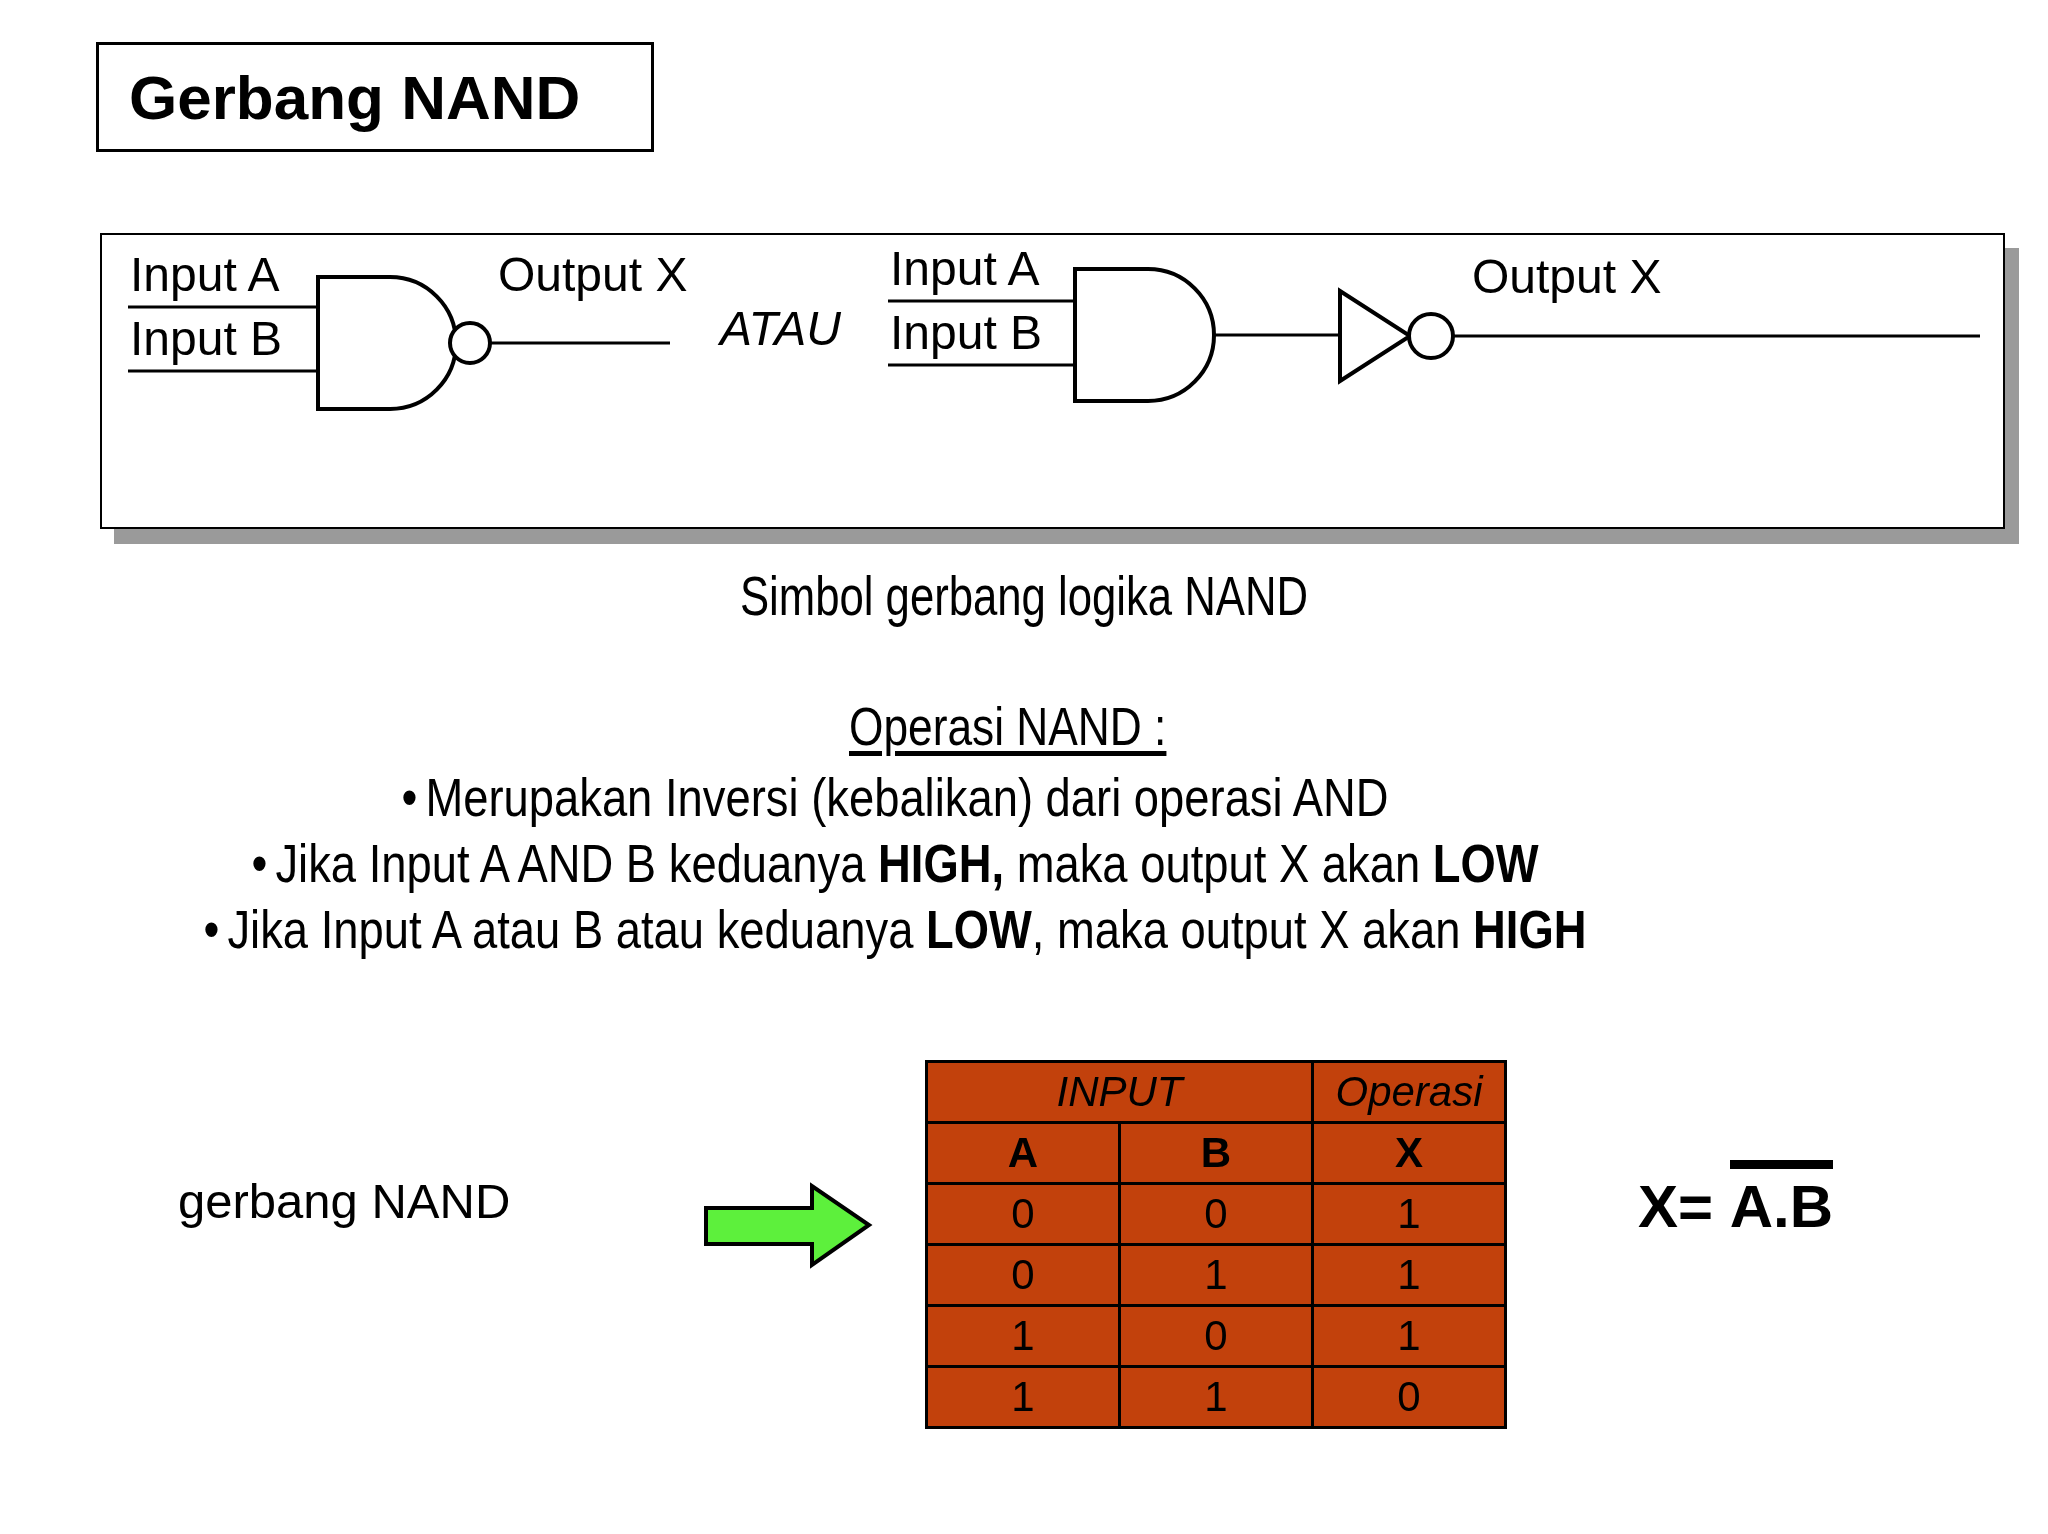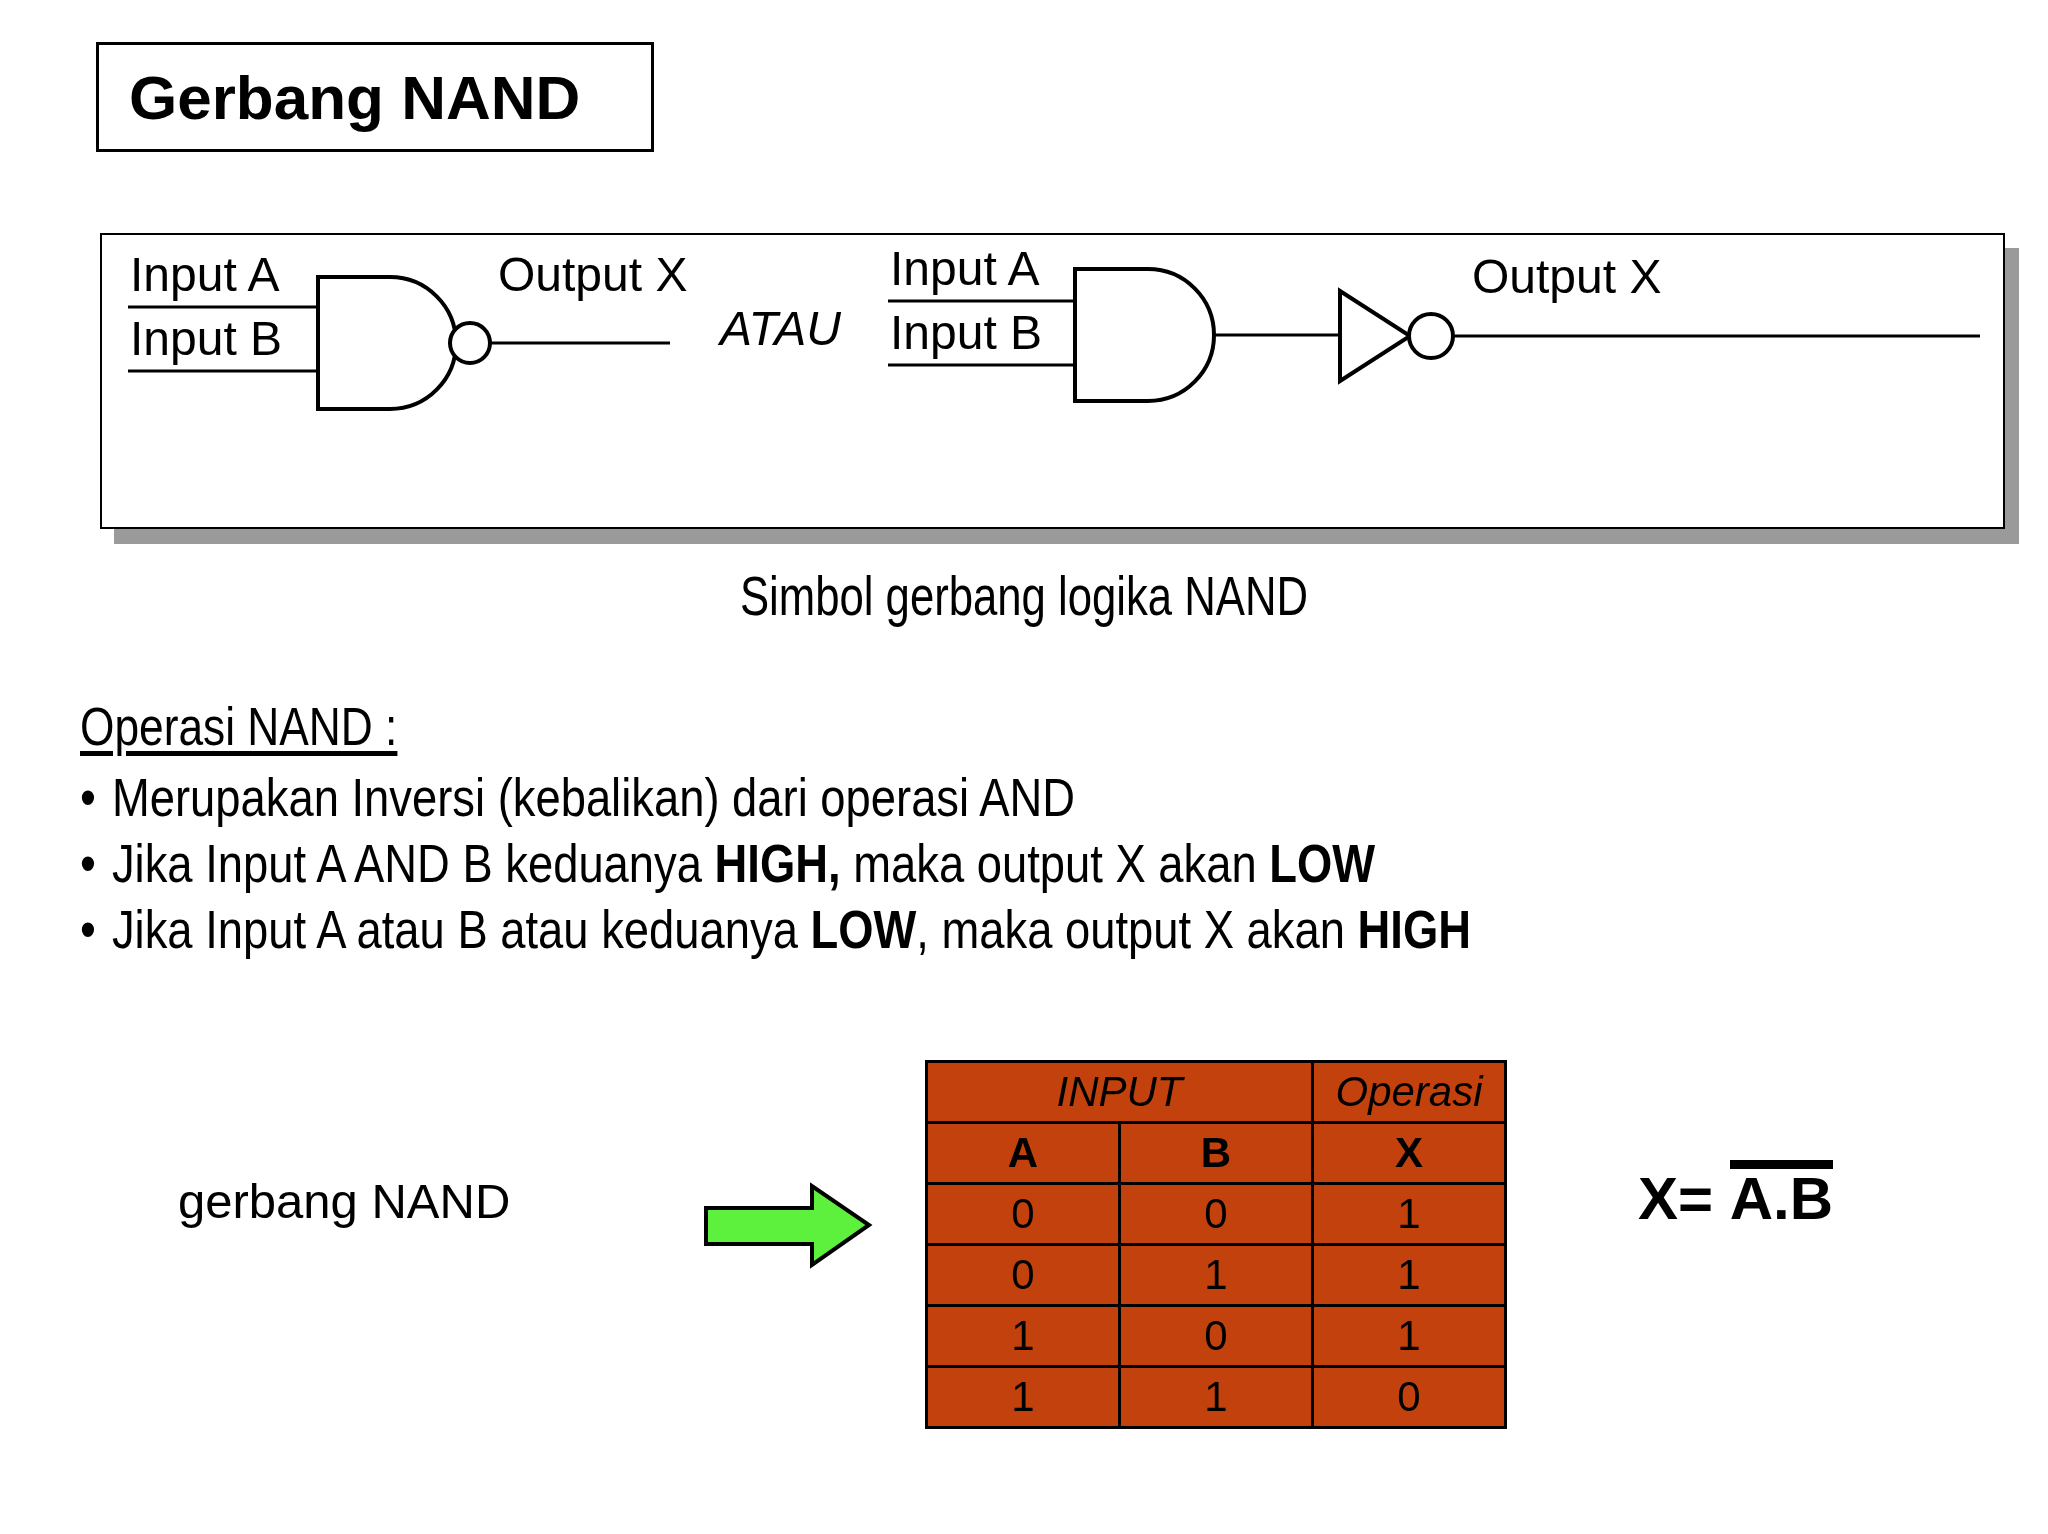--- a/index.html
+++ b/index.html
@@ -72,23 +72,24 @@
     text-align: center;
     font-size: 56px;
     font-family: "Liberation Sans Narrow", "Liberation Sans", sans-serif;
     transform: scaleX(0.78);
     white-space: nowrap;
   }
 
   
   #operasi-block {
     position: absolute;
-    left: 80px;
+    left: 93px;
     top: 695px;
     width: 1900px;
+    text-align: center;
   }
   #operasi-heading {
     font-size: 54px;
     text-decoration: underline;
     text-underline-offset: 6px;
     display: inline-block;
     transform: scaleX(0.82);
     transform-origin: left center;
     white-space: nowrap;
     margin-bottom: 8px;
@@ -155,21 +156,21 @@
   #formula {
     position: absolute;
     left: 1638px;
     top: 1160px;
     font-size: 60px;
     font-weight: bold;
     white-space: nowrap;
   }
   #formula .overline {
     border-top: 9px solid #000;
-    padding-top: 0;
+    padding-top: 8px;
     display: inline-block;
     line-height: 1.0;
   }
 
   
   .wire { stroke: #000; stroke-width: 3; fill: none; }
   .gate { stroke: #000; stroke-width: 4; fill: #ffffff; }
   .lbl { font-family: "Liberation Sans", sans-serif; font-size: 48px; fill: #000; }
   .lbl-italic { font-family: "Liberation Sans", sans-serif; font-size: 48px; fill: #000; font-style: italic; }
 </style>

